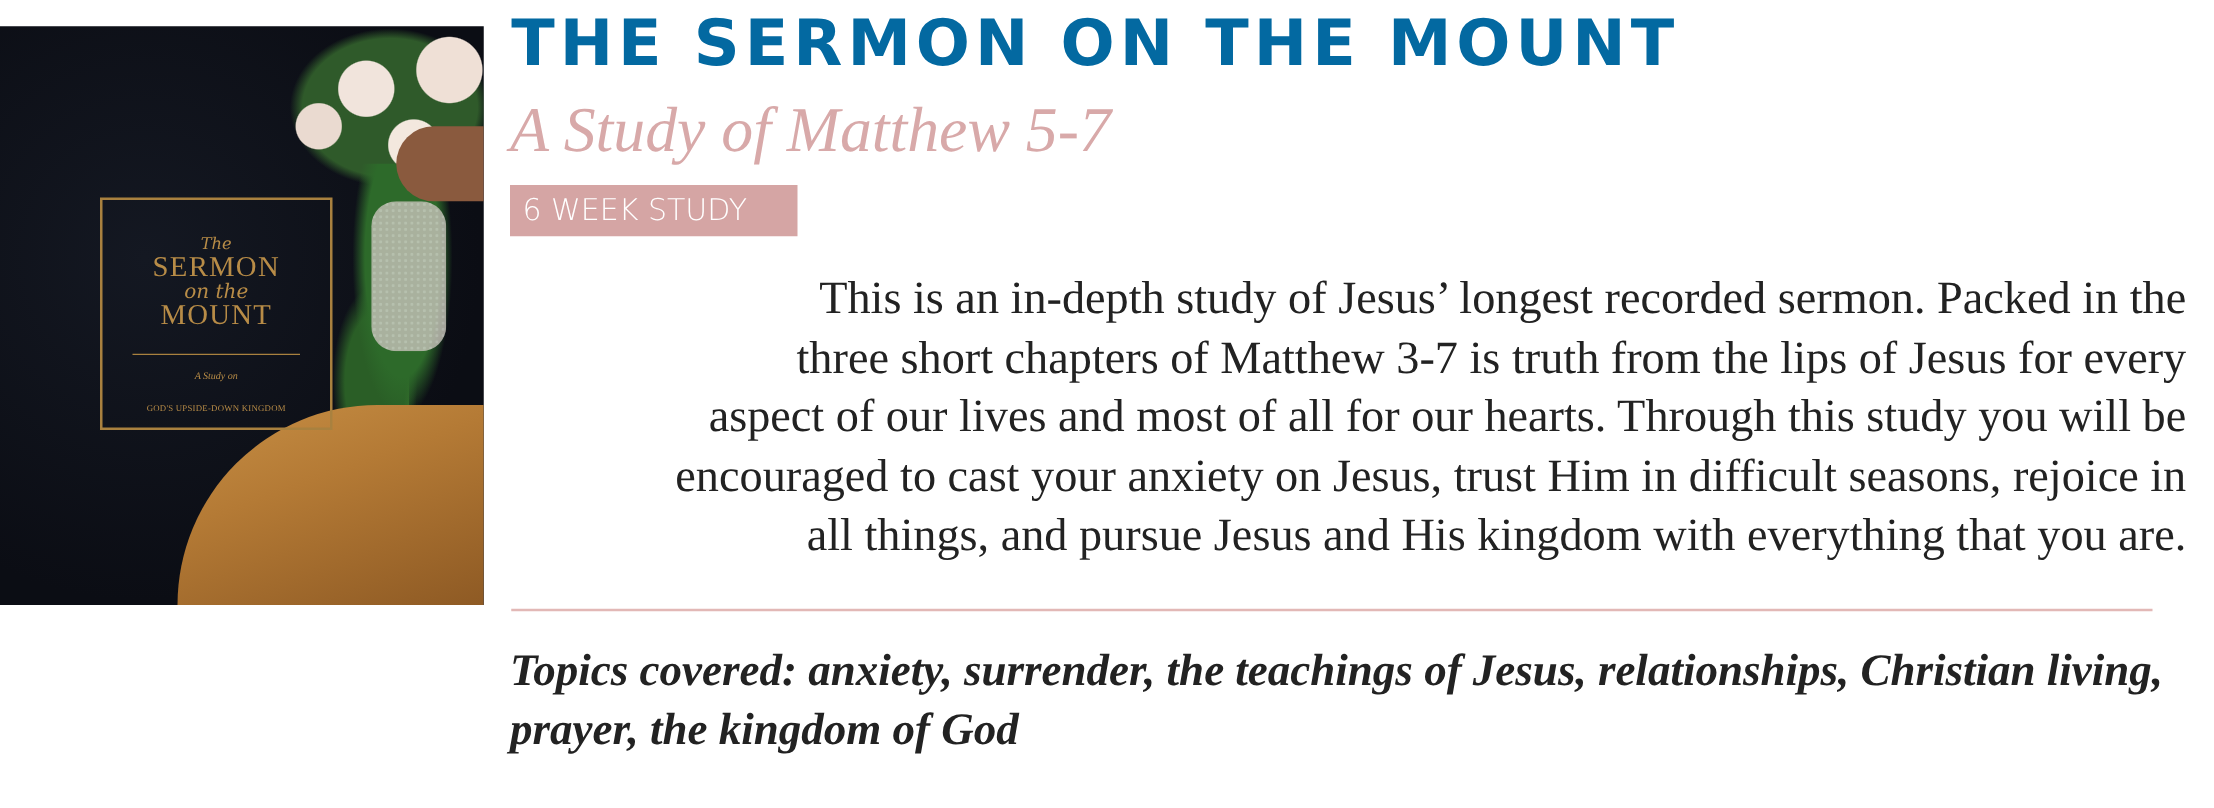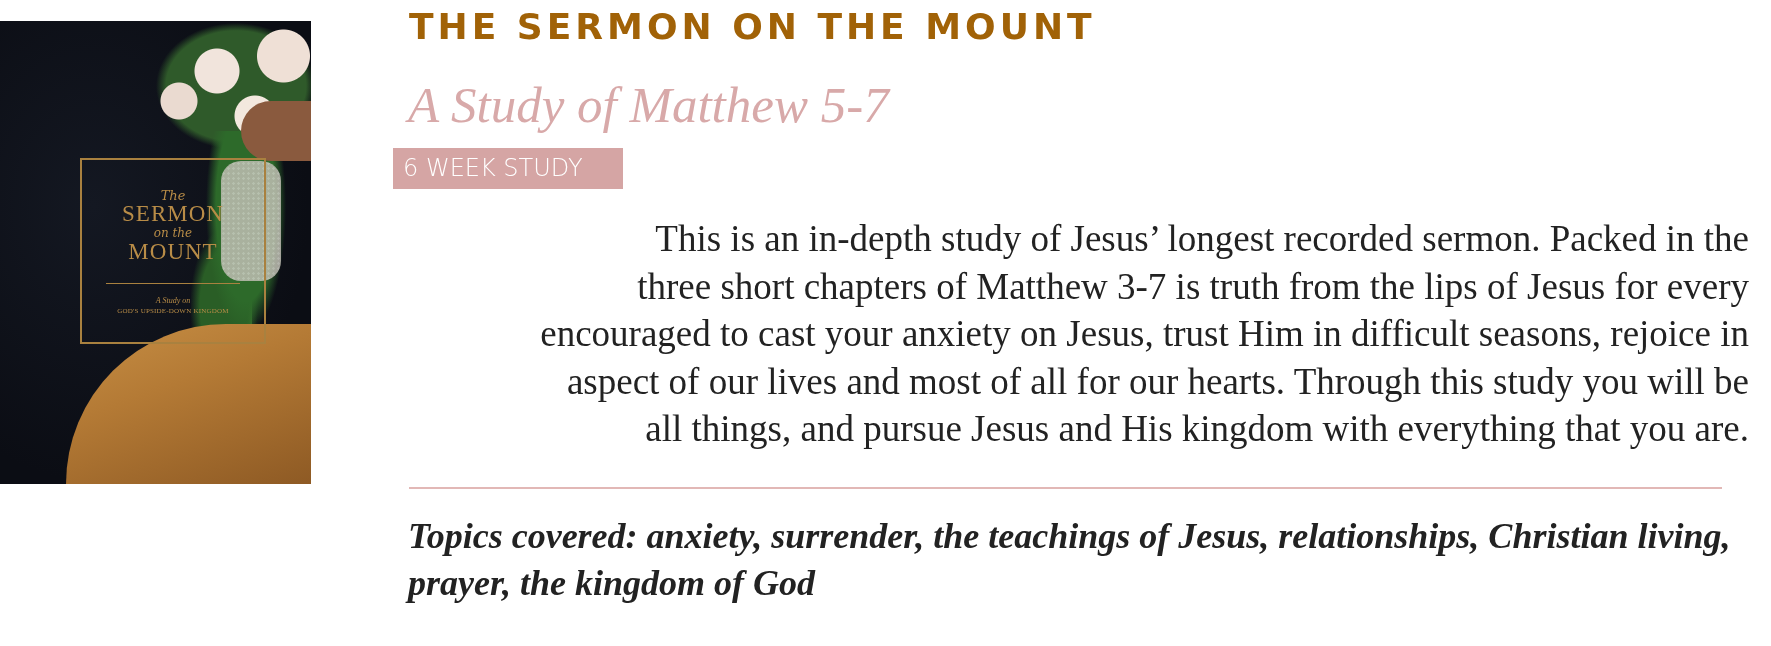--- a/index.html
+++ b/index.html
@@ -1,19 +1,19 @@
 <!DOCTYPE html>
 <html><head>
   <meta charset="utf-8">
   <style>
     html, body { margin: 0; padding: 0; background: #ffffff; }
     body { width: 1771px; height: 646px; position: relative; overflow: hidden; }
 
     .cover {
-      position: absolute; left: 0; top: 21px; width: 311px; height: 463px;
+      position: absolute; left: 0; top: 21px; width: 387px; height: 463px;
       background: radial-gradient(ellipse at 30% 40%, #141822 0%, #0b0d14 70%);
       overflow: hidden;
     }
     .cover .flowers {
       position: absolute; right: -20px; top: -10px; width: 190px; height: 150px;
       background:
         radial-gradient(circle at 40% 40%, #f1e4dc 0 22px, transparent 23px),
         radial-gradient(circle at 75% 30%, #efe0d6 0 26px, transparent 27px),
         radial-gradient(circle at 20% 60%, #eadad0 0 18px, transparent 19px),
         radial-gradient(circle at 60% 70%, #f3e8de 0 20px, transparent 21px),
@@ -41,37 +41,37 @@
       border-radius: 180px 0 0 0;
     }
     .cover .frame {
       position: absolute; left: 80px; top: 137px; width: 186px; height: 186px;
       border: 2px solid #a9813f; box-sizing: border-box;
       text-align: center; color: #b88c47;
       font-family: "DejaVu Serif", serif;
     }
     .frame .the { font-style: italic; font-size: 13px; margin-top: 28px; }
     .frame .big { font-family: "Liberation Serif", serif; font-size: 23px; letter-spacing: 1px; line-height: 22px; font-weight: 300; }
-    .frame .onthe { font-style: italic; font-size: 12px; line-height: 16px; }
+    .frame .onthe { font-style: italic; font-size: 16px; line-height: 16px; }
     .frame .rule { width: 134px; height: 1px; background: #a9813f; margin: 20px auto 12px; }
     .frame .sub1 { font-family: "Liberation Serif", serif; font-style: italic; font-size: 8px; }
-    .frame .sub2 { font-family: "Liberation Serif", serif; font-size: 7px; letter-spacing: .2px; margin-top: 2px; }
+    .frame .sub2 { font-family: "Liberation Serif", serif; font-size: 7px; letter-spacing: .2px; margin-top: 18px; }
 
     .title {
       position: absolute; left: 409px; top: 6px;
       font-family: "DejaVu Sans", sans-serif; font-weight: 600;
-      font-size: 36px; letter-spacing: 4px; color: #a16207; white-space: nowrap;
+      font-size: 51px; letter-spacing: 4px; color: #0369a1; white-space: nowrap;
     }
     .subtitle {
       position: absolute; left: 408px; top: 76px;
       font-family: "Liberation Serif", serif; font-style: italic;
       font-size: 51px; color: #d8a9a9; white-space: nowrap;
     }
     .badge {
-      position: absolute; left: 393px; top: 148px; width: 230px; height: 41px;
+      position: absolute; left: 408px; top: 148px; width: 230px; height: 41px;
       background: #d5a5a4; color: #ffffff;
       font-family: "DejaVu Sans", sans-serif; font-size: 24px; font-weight: 300;
       line-height: 41px; box-sizing: border-box; padding-left: 10px; white-space: nowrap;
     }
     .desc {
       position: absolute; left: 409px; top: 215px; width: 1340px;
       font-family: "Liberation Serif", serif; font-size: 37px;
       line-height: 47.5px; color: #222222;
     }
     .desc span { display: block; white-space: nowrap; text-align: right; }
@@ -106,22 +106,22 @@
   </div>
 </div>
 
 <div class="title">THE SERMON ON THE MOUNT</div>
 <div class="subtitle">A Study of Matthew 5-7</div>
 <div class="badge">6 WEEK STUDY</div>
 
 <div class="desc">
   <span>This is an in-depth study of Jesus’ longest recorded sermon. Packed in the</span>
   <span>three short chapters of Matthew 3-7 is truth from the lips of Jesus for every</span>
+  <span>aspect of our lives and most of all for our hearts. Through this study you will be</span>
   <span>encouraged to cast your anxiety on Jesus, trust Him in difficult seasons, rejoice in</span>
-  <span>aspect of our lives and most of all for our hearts. Through this study you will be</span>
   <span>all things, and pursue Jesus and His kingdom with everything that you are.</span>
 </div>
 
 <div class="divider"></div>
 
 <div class="topics">
   <span>Topics covered: anxiety, surrender, the teachings of Jesus, relationships, Christian living,</span>
   <span>prayer, the kingdom of God</span>
 </div>
 

